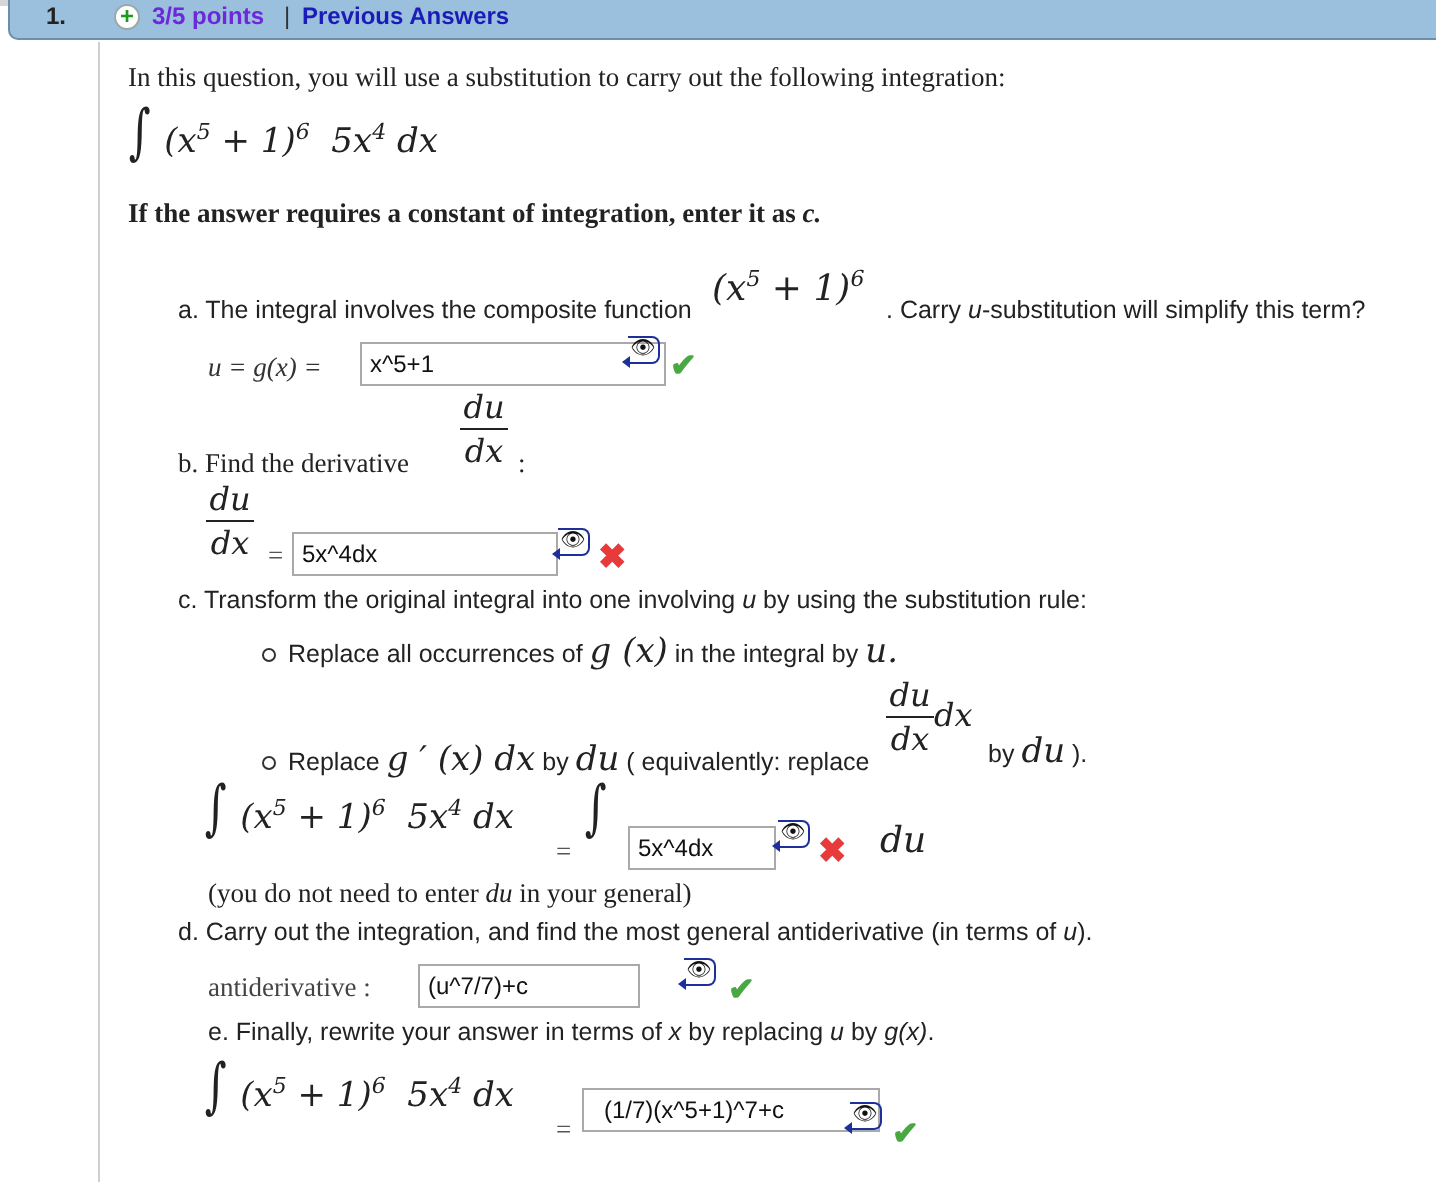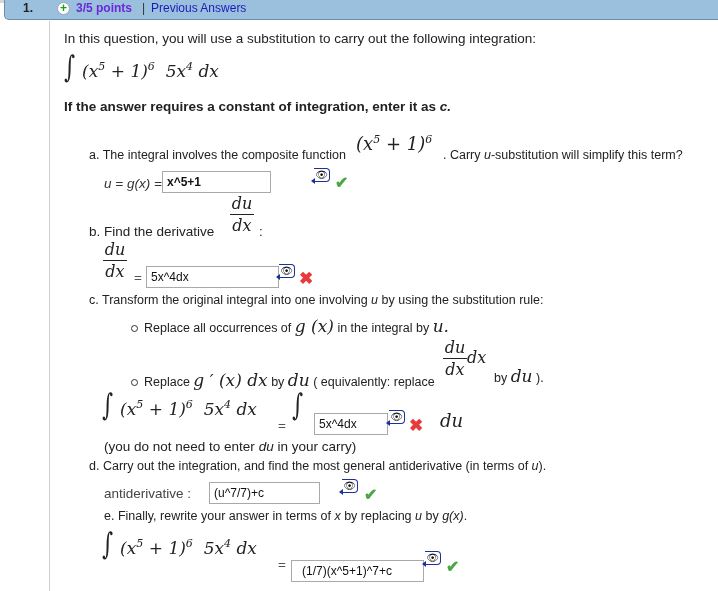--- a/index.html
+++ b/index.html
@@ -19,24 +19,24 @@
       font-size: 12px;
     }
     .qnum { position: absolute; left: 18px; top: 1px; font-weight: bold; color: #222; }
     .plus-icon {
       position: absolute; left: 52px; top: 2px; width: 13px; height: 13px; border-radius: 50%;
       background: #ffffff; border: 1px solid #9aa; box-sizing: border-box;
       color: #1f9a1f; font-weight: bold; font-size: 12px; line-height: 11px; text-align: center;
     }
     .points { position: absolute; left: 71px; top: 1px; font-weight: bold; color: #6d28d9; }
     .sep { position: absolute; left: 137px; top: 1px; color: #333; }
-    .prev { position: absolute; left: 146px; top: 1px; color: #1b1bb8; }
+    .prev { position: absolute; left: 146px; top: 1px; color: #1b1bb8; font-weight: bold; }
     .vline { position: absolute; left: 49px; top: 21px; width: 1px; height: 570px; background: #cfcfcf; }
 
-    .verd { font-family: Liberation Sans, sans-serif; font-size: 13.5px; text-align: center; }
+    .verd { font-family: Liberation Serif, serif; font-size: 13.5px; text-align: center; }
     .lib { font-family: "Liberation Sans", sans-serif; font-size: 12.5px; }
     .math { font-family: "DejaVu Serif", serif; font-style: italic; }
     .mrom { font-family: "DejaVu Serif", serif; }
     .abs { position: absolute; white-space: nowrap; }
     .bold { font-weight: bold; }
 
     .integral { font-family: "DejaVu Serif", serif; font-size: 30px; line-height: 30px; transform: scaleX(0.7); display:inline-block; }
     .expr { font-size: 17px; }
     sup { font-size: 11px; }
 
@@ -85,21 +85,21 @@
 </div>
 
 <div class="abs lib" style="left:89px; top:148px;">
   <span>a. The integral involves the composite function</span>
 </div>
 <div class="abs math expr" style="left:356px; top:133px; font-size:18px;">(x<sup class="mrom">5</sup> <span class="mrom">+ 1)</span><sup class="mrom">6</sup></div>
 <div class="abs lib" style="left:443px; top:148px;">
   <span>. Carry </span><i>u</i><span>-substitution will simplify this term?</span>
 </div>
 <div class="abs verd" style="left:104px; top:176px; color:#333; font-style:italic;">u = g(x) =</div>
-<input class="ans-input" style="left: 162px; top: 171px; width: 109px; font-weight: bold;" value="x^5+1">
+<input class="ans-input" style="left: 180px; top: 171px; width: 153px;" value="x^5+1">
 <div class="preview-icon" style="left:314px; top:168px;">👁</div>
 <div class="check-icon" style="left:335px; top:173px;">✔</div>
 
 <div class="frac" style="left:230px; top:194px; width:24px;">
   <div>du</div>
     <div class="bar"></div>
     <div>dx</div>
 </div>
 <div class="abs verd" style="left:89px; top:224px;">b. Find the derivative</div>
 <div class="abs verd" style="left:259px; top:224px;">:</div>
@@ -144,34 +144,34 @@
   <span class="integral">∫</span>
   <span class="math expr">(x<sup class="mrom">5</sup> <span class="mrom">+ 1)</span><sup class="mrom">6</sup>&nbsp; <span class="mrom">5</span>x<sup class="mrom">4</sup> dx</span>
 </div>
 <div class="abs verd" style="left:278px; top:418px; color:#555;">=</div>
 <div class="abs" style="left:290px; top:390px;"><span class="integral">∫</span></div>
 <input class="ans-input" style="left: 314px; top: 413px; width: 74px;" value="5x^4dx">
 <div class="preview-icon" style="left:389px; top:410px;">👁</div>
 <div class="cross-icon" style="left:409px; top:415px;">✖</div>
 <div class="abs math" style="left:440px; top:410px; font-size:18px;">du</div>
 <div class="abs verd" style="left:104px; top:439px;">
-  <span>(you do not need to enter</span> <i>du</i> <span>in your carry)</span>
+  <span>(you do not need to enter</span> <i>du</i> <span>in your general)</span>
 </div>
 
 <div class="abs lib" style="left:89px; top:459px;">
   <span>d. Carry out the integration, and find the most general antiderivative (in terms of</span> <i>u</i><span>).</span>
 </div>
 <div class="abs verd" style="left:104px; top:486px; color:#444;">antiderivative :</div>
 <input class="ans-input" style="left: 209px; top: 482px; width: 111px;" value="(u^7/7)+c">
 <div class="preview-icon" style="left:342px; top:479px;">👁</div>
 <div class="check-icon" style="left:364px; top:485px;">✔</div>
 
 <div class="abs lib" style="left:104px; top:509px;">
   <span>e. Finally, rewrite your answer in terms of</span> <i>x</i> <span>by replacing</span> <i>u</i> <span>by</span> <i>g(x)</i><span>.</span>
 </div>
 <div class="abs" style="left:100px; top:529px;">
   <span class="integral">∫</span>
   <span class="math expr">(x<sup class="mrom">5</sup> <span class="mrom">+ 1)</span><sup class="mrom">6</sup>&nbsp; <span class="mrom">5</span>x<sup class="mrom">4</sup> dx</span>
 </div>
 <div class="abs verd" style="left:278px; top:557px; color:#555;">=</div>
-<input class="ans-input" style="left: 291px; top: 560px; width: 133px; padding-left: 10px;" value="(1/7)(x^5+1)^7+c">
+<input class="ans-input" style="left: 291px; top: 544px; width: 149px; padding-left: 10px;" value="(1/7)(x^5+1)^7+c">
 <div class="preview-icon" style="left:425px; top:551px;">👁</div>
 <div class="check-icon" style="left:446px; top:557px;">✔</div>
 
 </body></html>

